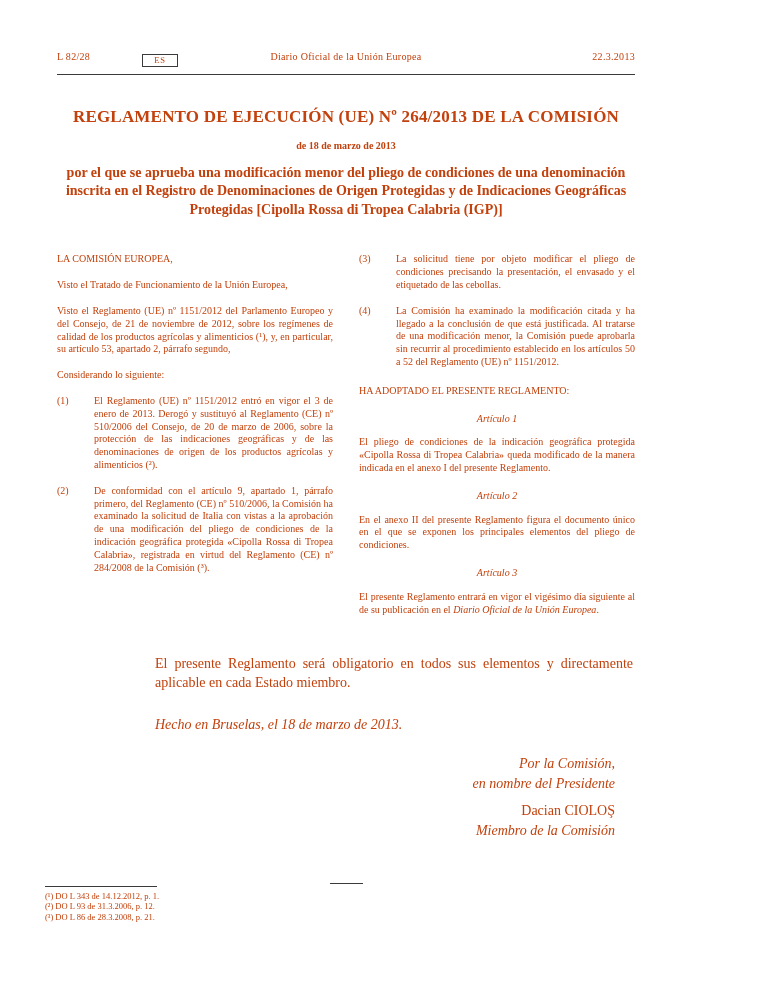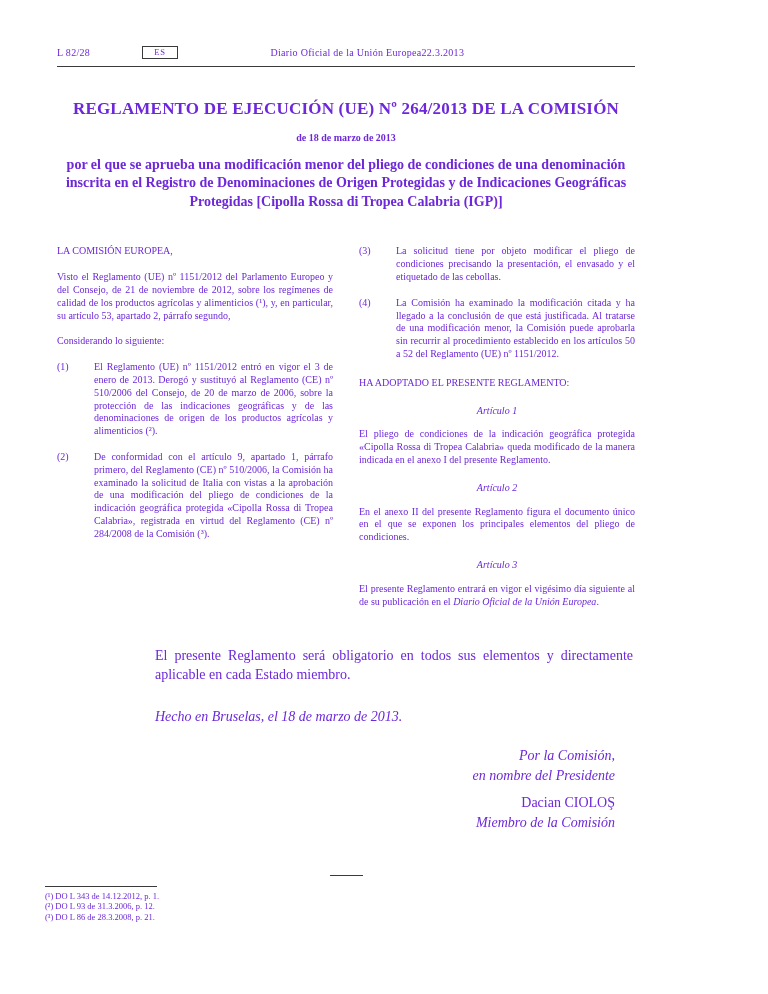--- a/index.html
+++ b/index.html
@@ -3,44 +3,45 @@
 <meta charset="utf-8">
 <style>
   * { margin: 0; padding: 0; box-sizing: border-box; }
   html, body { background: #ffffff; }
   .page {
     width: 692px;
     height: 994px;
     background: #ffffff;
     position: relative;
     font-family: "Liberation Serif", serif;
-    color: #6d28d9;
+    color: #c2410c;
     overflow: hidden;
   }
   .content { padding: 46px 57px 0 57px; }
 
   
   .oj-header {
     display: grid;
     grid-template-columns: 1fr auto 1fr;
     align-items: center;
     border-bottom: 1px solid #3a3a3a;
     padding-bottom: 7px;
     font-size: 10px;
     letter-spacing: 0.3px;
   }
   .hdr-left { display: flex; align-items: center; gap: 52px; }
   .lang-badge {
     border: 1px solid #3a3a3a;
     font-size: 8.5px;
     padding: 0px 11px 1px 11px;
     letter-spacing: 1px;
+    margin-top: 8px;
   }
   .hdr-center { text-align: center; }
-  .hdr-right { }
+  .hdr-right { text-align: right; }
 
   
   .title-block { margin-top: 32px; text-align: center; }
   .title-main { font-weight: bold; font-size: 17px; letter-spacing: 0.2px; }
   .title-date { font-weight: bold; font-size: 10px; margin-top: 13px; }
   .title-subject {
     font-weight: bold; font-size: 14px; margin-top: 13px;
     max-width: 600px; margin-left: auto; margin-right: auto;
     line-height: 1.32;
   }
@@ -110,20 +111,21 @@
     <div class="title-block">
       <div class="title-main">REGLAMENTO DE EJECUCIÓN (UE) Nº 264/2013 DE LA COMISIÓN</div>
       <div class="title-date">de 18 de marzo de 2013</div>
       <div class="title-subject">por el que se aprueba una modificación menor del pliego de condiciones de una denominación inscrita en el Registro de Denominaciones de Origen Protegidas y de Indicaciones Geográficas Protegidas [Cipolla Rossa di Tropea Calabria (IGP)]</div>
     </div>
 
     <div class="columns">
 
       <div class="col">
         <p>LA COMISIÓN EUROPEA,</p>
+        <p>Visto el Tratado de Funcionamiento de la Unión Europea,</p>
         <p>Visto el Reglamento (UE) nº 1151/2012 del Parlamento Europeo y del Consejo, de 21 de noviembre de 2012, sobre los regímenes de calidad de los productos agrícolas y alimenticios (¹), y, en particular, su artículo 53, apartado 2, párrafo segundo,</p>
         <p>Considerando lo siguiente:</p>
 
         <div class="recital">
           <span class="rec-num">(1)</span>
           <span class="rec-text">El Reglamento (UE) nº 1151/2012 entró en vigor el 3 de enero de 2013. Derogó y sustituyó al Reglamento (CE) nº 510/2006 del Consejo, de 20 de marzo de 2006, sobre la protección de las indicaciones geográficas y de las denominaciones de origen de los productos agrícolas y alimenticios (²).</span>
         </div>
         <div class="recital">
           <span class="rec-num">(2)</span>
           <span class="rec-text">De conformidad con el artículo 9, apartado 1, párrafo primero, del Reglamento (CE) nº 510/2006, la Comisión ha examinado la solicitud de Italia con vistas a la aprobación de una modificación del pliego de condiciones de la indicación geográfica protegida «Cipolla Rossa di Tropea Calabria», registrada en virtud del Reglamento (CE) nº 284/2008 de la Comisión (³).</span>

